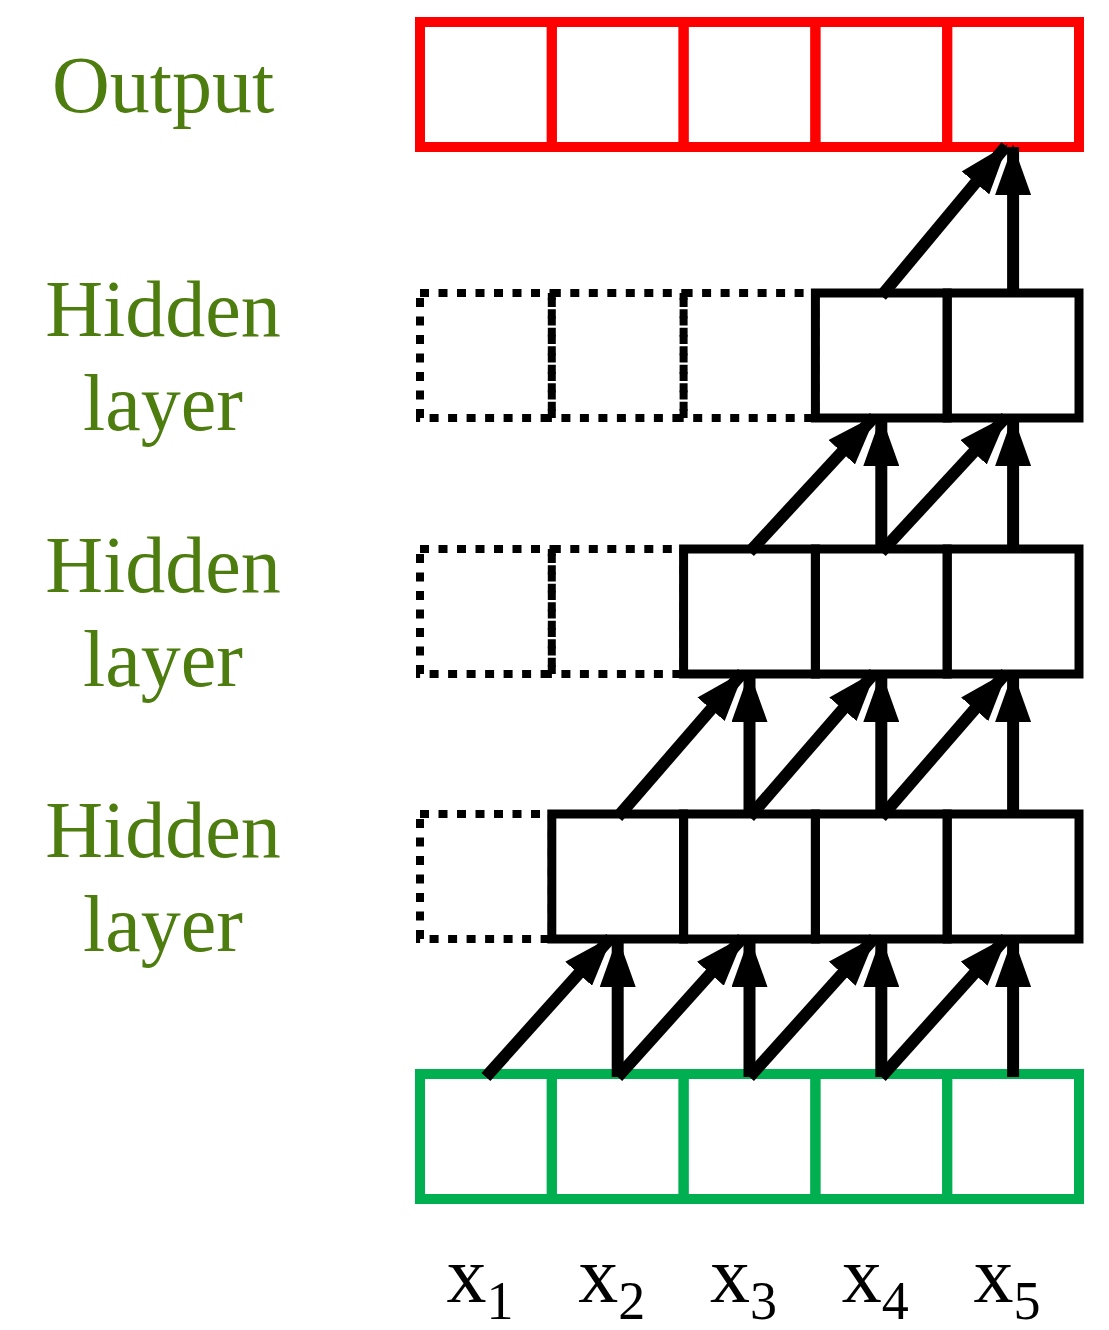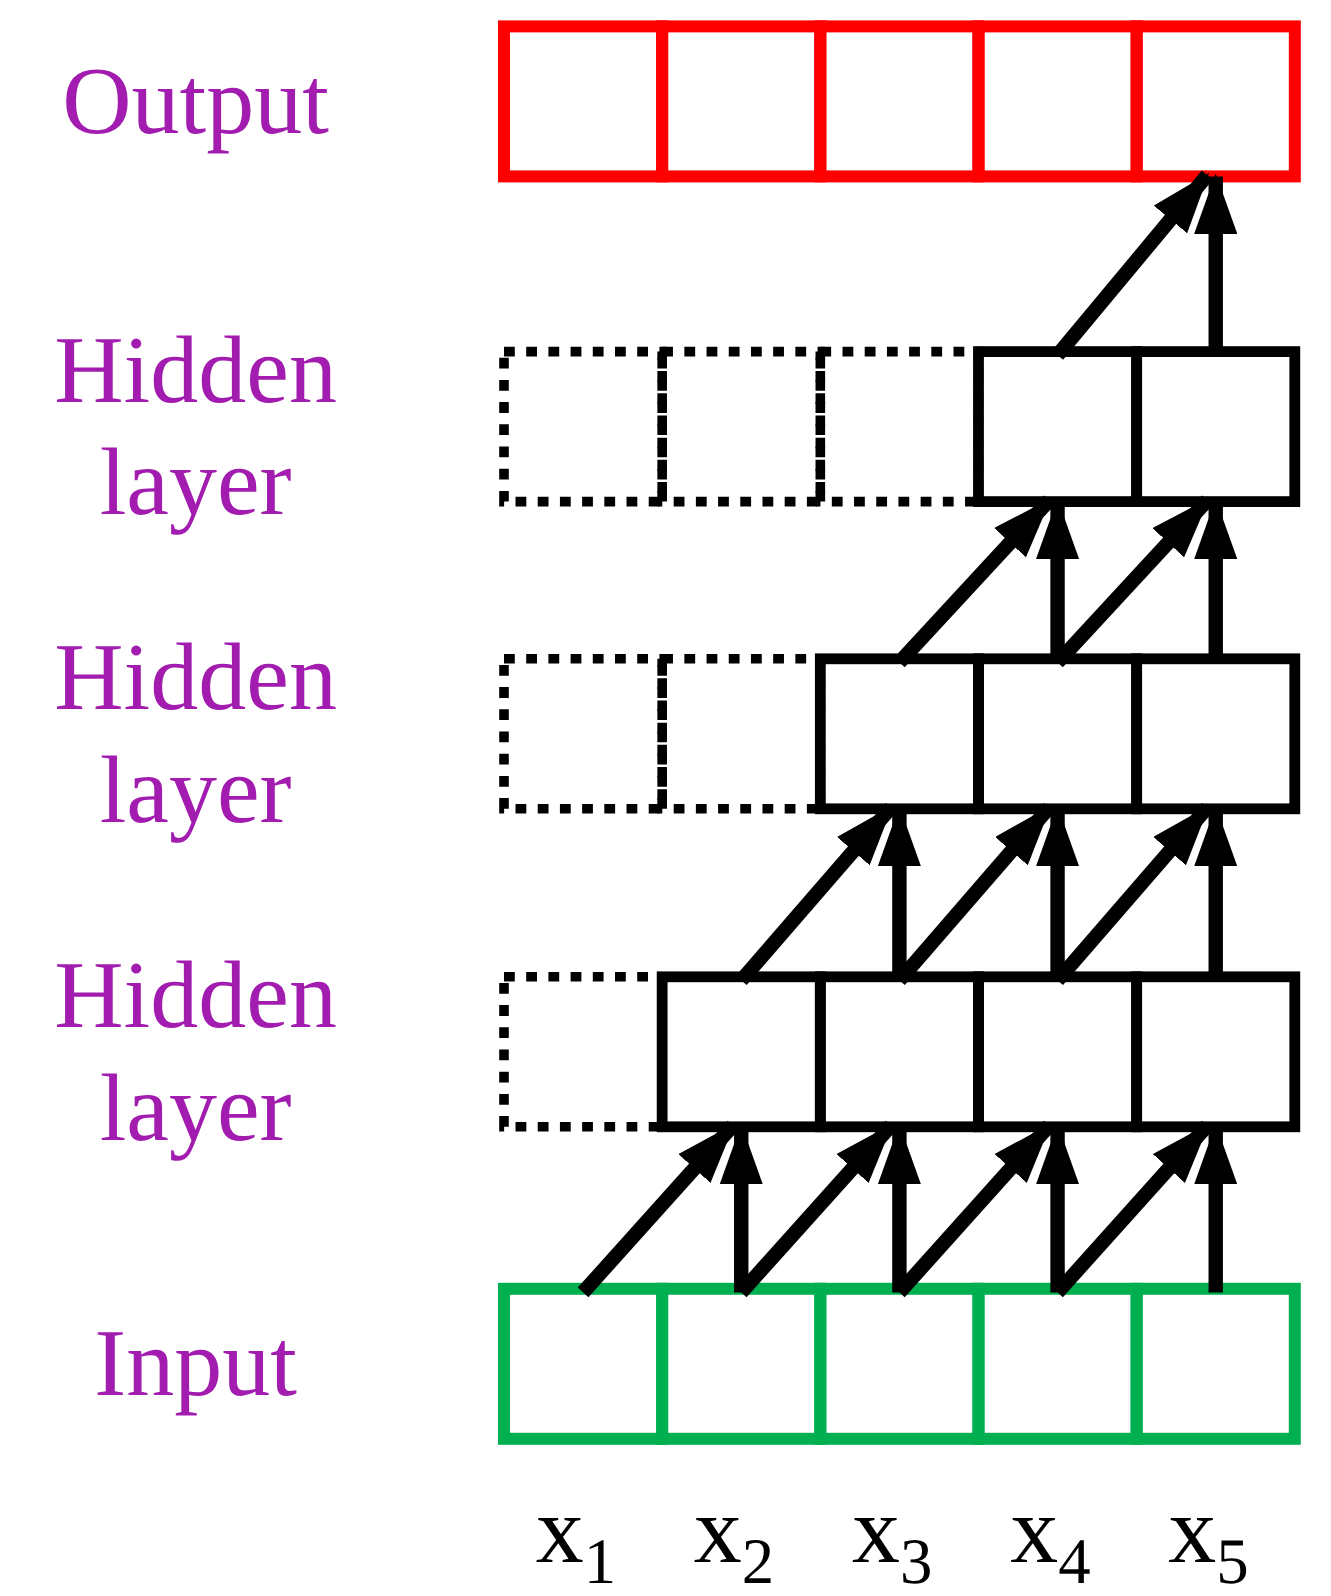--- a/index.html
+++ b/index.html
@@ -23,21 +23,21 @@
     height: 1330px;
   }
   .side-label {
     position: absolute;
     left: 13px;
     width: 300px;
     text-align: center;
     transform: translateY(-50%);
     font-size: 80px;
     line-height: 1.18;
-    color: #a21caf;
+    color: #4d7c0f;
     white-space: normal;
   }
 </style>
 </head>
 <body>
 
 <div id="stage">
 
   <svg id="diagram-svg" viewBox="0 0 1109 1330" xmlns="http://www.w3.org/2000/svg">
     <defs>
@@ -110,15 +110,14 @@
         <text x="743.5" y="1302" text-anchor="middle" font-family="&quot;Liberation Serif&quot;, &quot;DejaVu Serif&quot;, serif" font-size="80" fill="#000000"><tspan>x</tspan><tspan font-size="54" dy="17">3</tspan></text>
         <text x="875.3000000000001" y="1302" text-anchor="middle" font-family="&quot;Liberation Serif&quot;, &quot;DejaVu Serif&quot;, serif" font-size="80" fill="#000000"><tspan>x</tspan><tspan font-size="54" dy="17">4</tspan></text>
         <text x="1007.1" y="1302" text-anchor="middle" font-family="&quot;Liberation Serif&quot;, &quot;DejaVu Serif&quot;, serif" font-size="80" fill="#000000"><tspan>x</tspan><tspan font-size="54" dy="17">5</tspan></text>
       </g>
   </svg>
 
   <div class="side-label" style="top: 84.5px;">Output</div>
   <div class="side-label" style="top: 355.5px;">Hidden layer</div>
   <div class="side-label" style="top: 611.5px;">Hidden layer</div>
   <div class="side-label" style="top: 876.5px;">Hidden layer</div>
-  <div class="side-label" style="top: 1136.5px;">Input</div>
 
 </div>
 
 </body></html>

